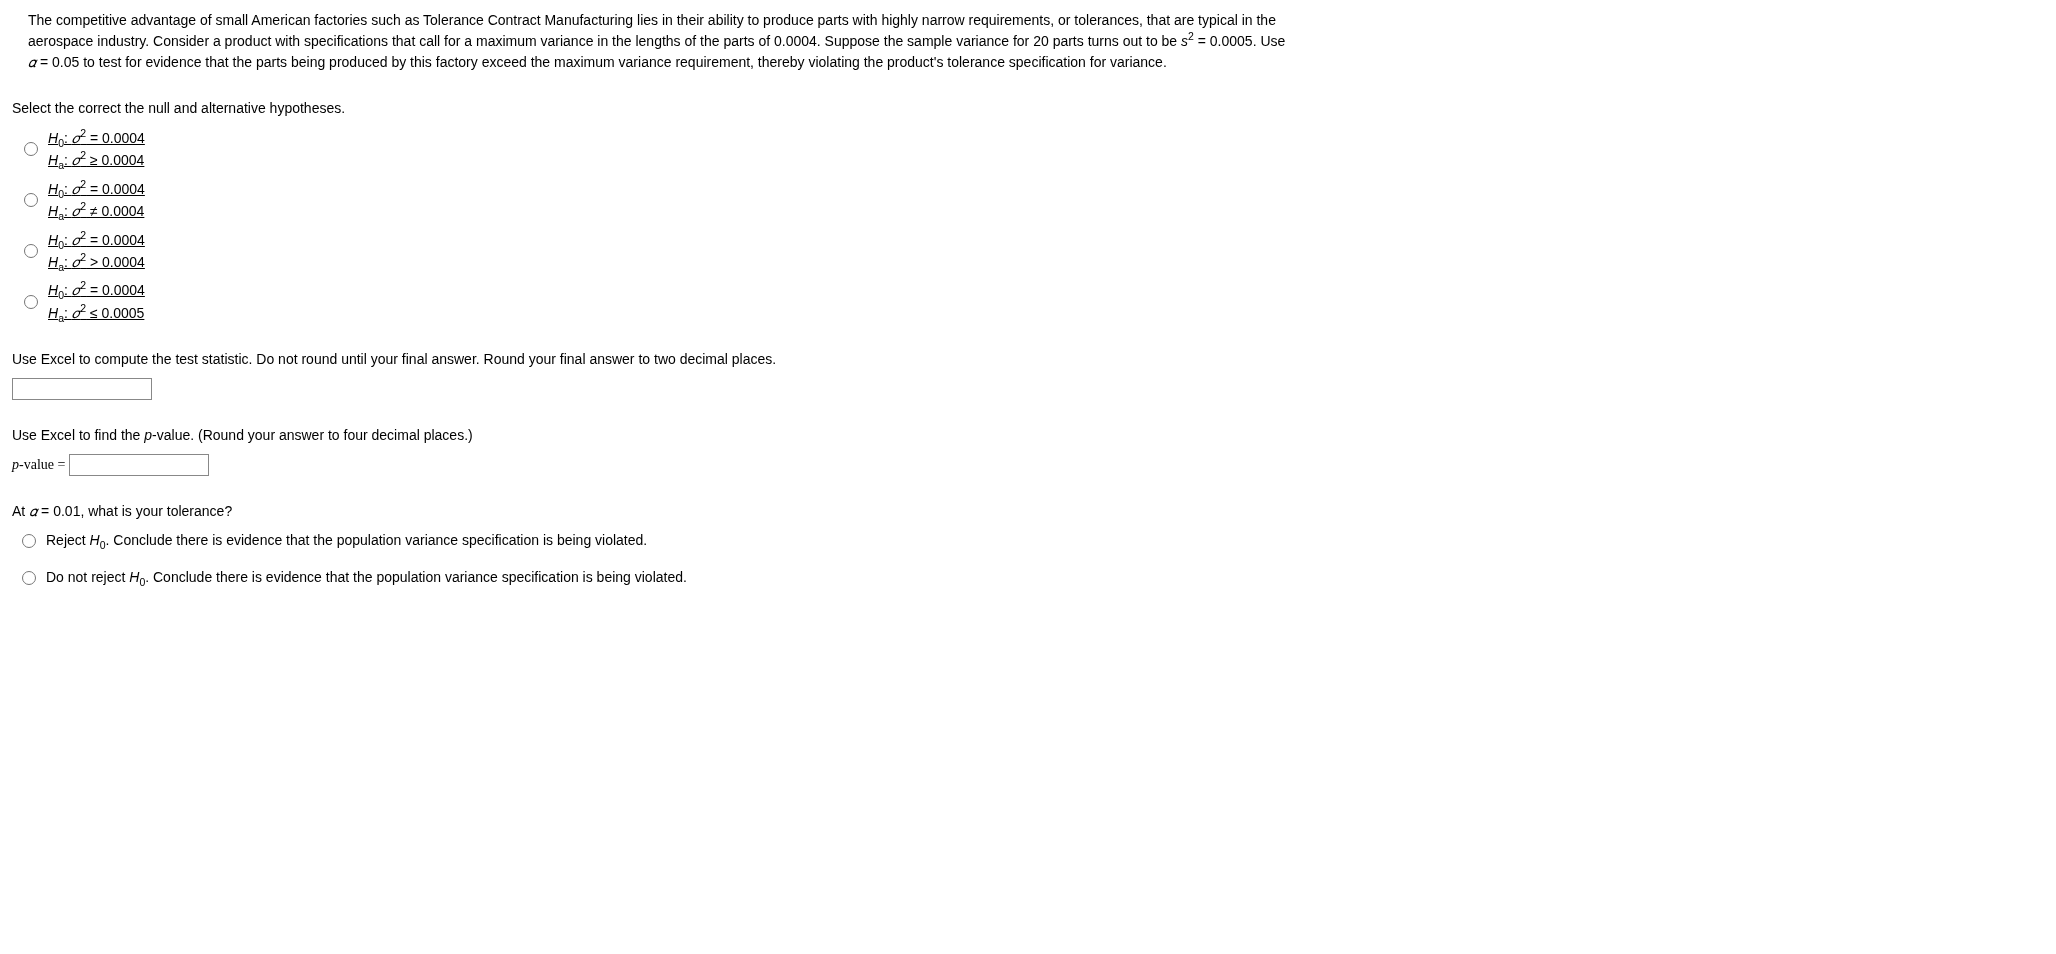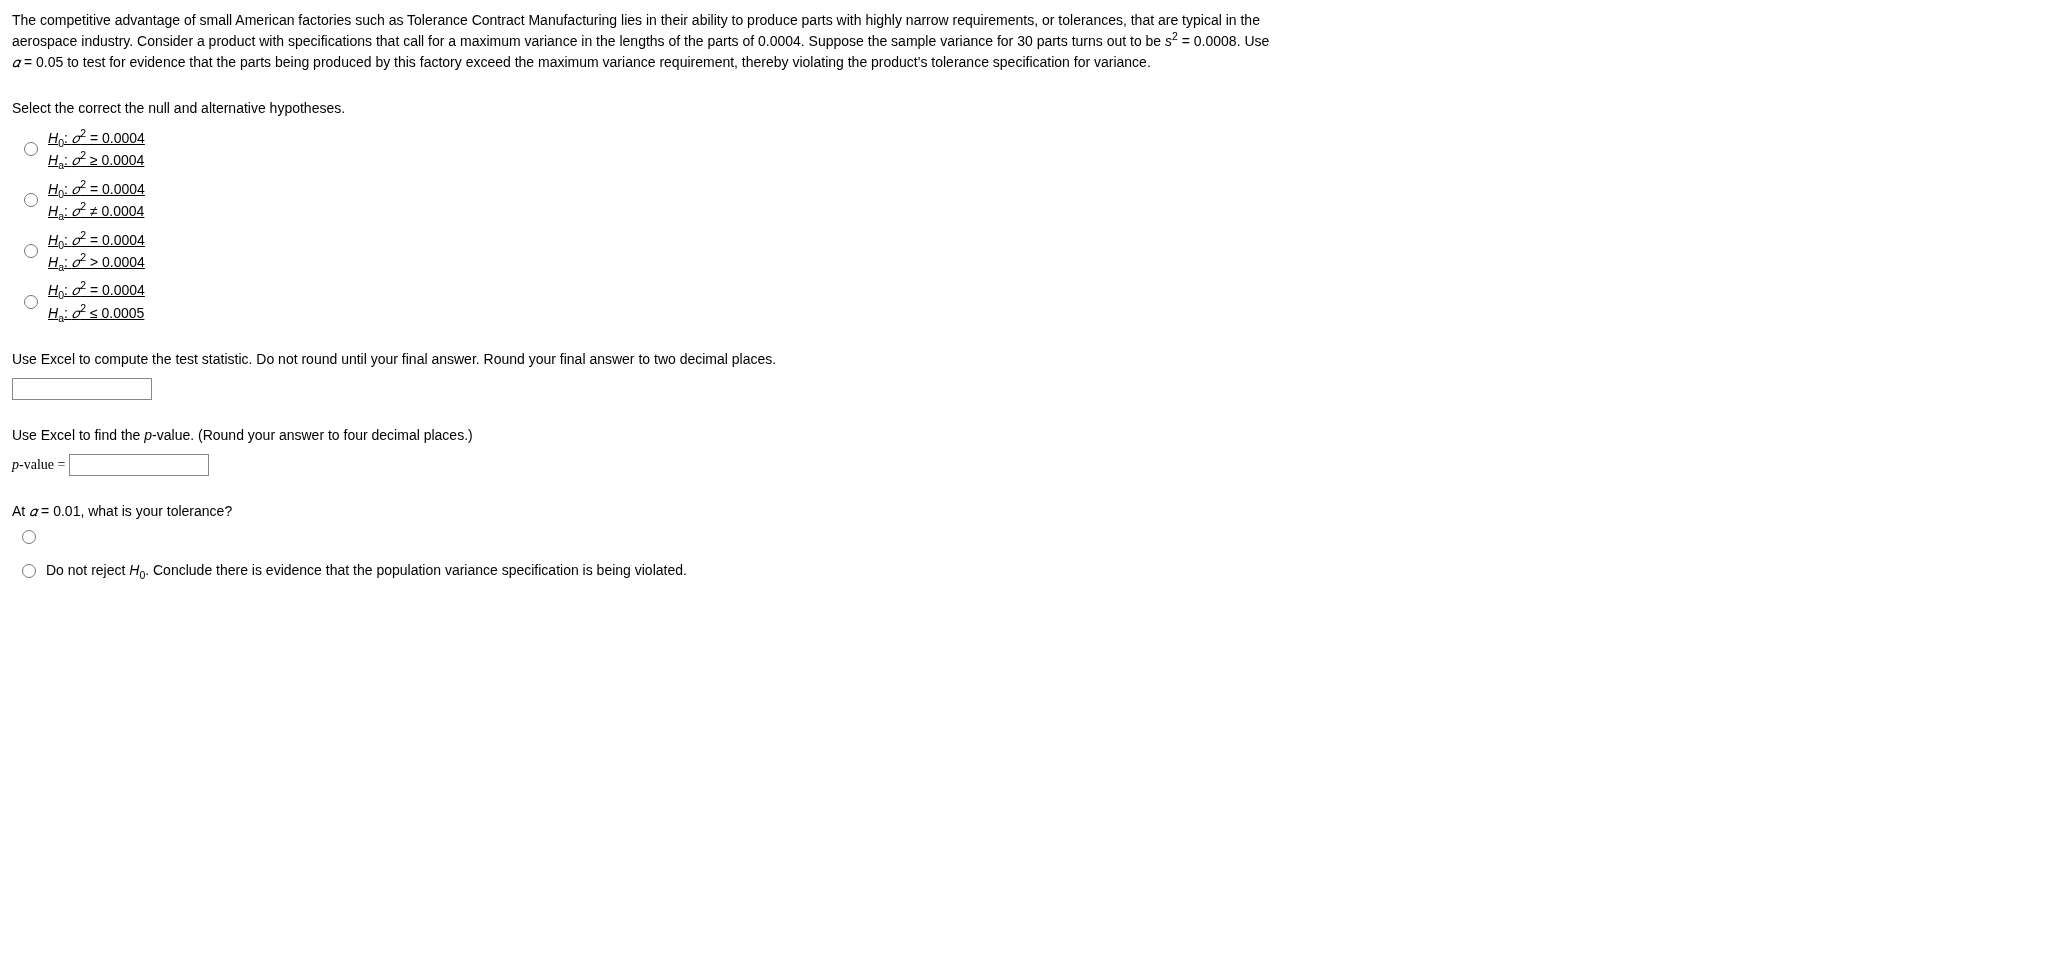--- a/index.html
+++ b/index.html
@@ -6,20 +6,21 @@
     font-family: Verdana, Geneva, sans-serif;
     font-size: 14px;
     color: #000;
     margin: 0;
     padding: 10px 12px;
     line-height: 1.5;
     background: #fff;
   }
   .para {
     margin-bottom: 14px;
+    margin-left: 16px;
   }
   .prompt-line {
     margin-bottom: 8px;
     margin-top: 25px;
   }
   .options {
     margin: 4px 0 14px 10px;
   }
   .option-row {
     display: flex;
@@ -73,21 +74,21 @@
   }
   .conclusion-options .option-row {
     margin: 8px 0 16px 0;
   }
 </style>
 </head>
 <body>
 
 <div class="para">
   <span>The competitive advantage of small American factories such as Tolerance Contract Manufacturing lies in their ability to produce parts with highly narrow requirements, or tolerances, that are typical in the</span><br>
-  <span>aerospace industry. Consider a product with specifications that call for a maximum variance in the lengths of the parts of 0.0004. Suppose the sample variance for 30 parts turns out to be </span><span class="ital">s</span><sup>2</sup><span> = 0.0008. Use</span><br>
+  <span>aerospace industry. Consider a product with specifications that call for a maximum variance in the lengths of the parts of 0.0004. Suppose the sample variance for 20 parts turns out to be </span><span class="ital">s</span><sup>2</sup><span> = 0.0005. Use</span><br>
   <span class="ital">𝛼</span><span> = 0.05 to test for evidence that the parts being produced by this factory exceed the maximum variance requirement, thereby violating the product's tolerance specification for variance.</span>
 </div>
 
 <div class="prompt-line">Select the correct the null and alternative hypotheses.</div>
 <div class="options">
 
   <div class="option-row tall">
     <input type="radio" name="q1" style="">
     <span class="hyp-pair option-text">
       <span><span class="ital">H</span><sub>0</sub>: <span class="ital">𝜎</span><sup>2</sup><span> = 0.0004</span></span>
@@ -134,20 +135,23 @@
   <span class="ital">p</span><span>-value = </span><input type="text" style="">
 </div>
 
 <div class="prompt-line">
   <span>At </span><span class="ital">𝛼</span><span> = 0.01, what is your tolerance?</span>
 </div>
 <div class="conclusion-options">
 
   <div class="option-row">
     <input type="radio" name="q4" style="">
+    <span class="option-text">
+      <span>Reject </span><span class="ital">H</span><sub>0</sub><span>. Conclude there is evidence that the population variance specification is being violated.</span>
+    </span>
   </div>
 
 
 
   <div class="option-row">
     <input type="radio" name="q4" style="">
     <span class="option-text">
       <span>Do not reject </span><span class="ital">H</span><sub>0</sub><span>. Conclude there is evidence that the population variance specification is being violated.</span>
     </span>
   </div>

